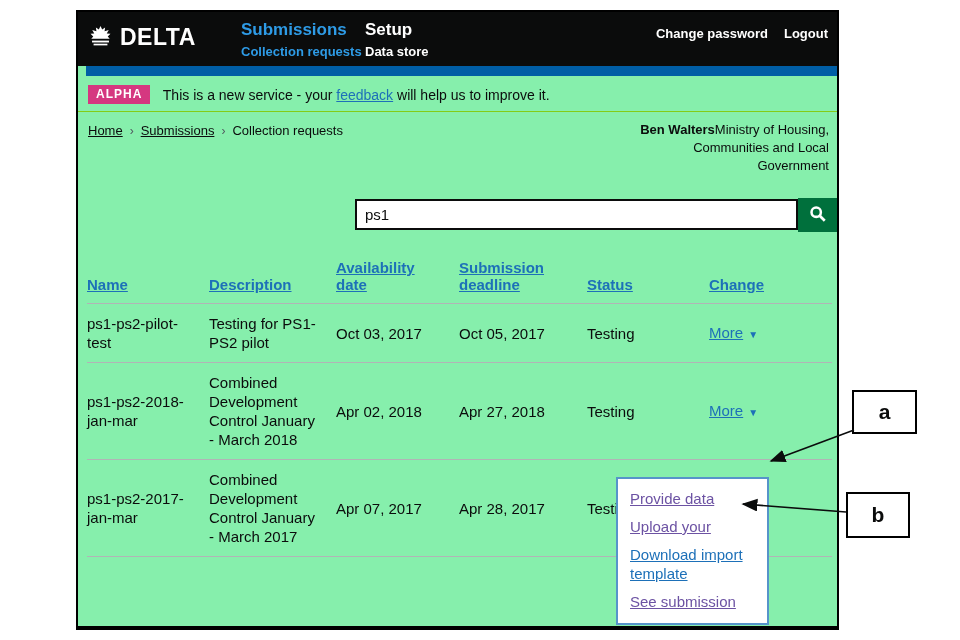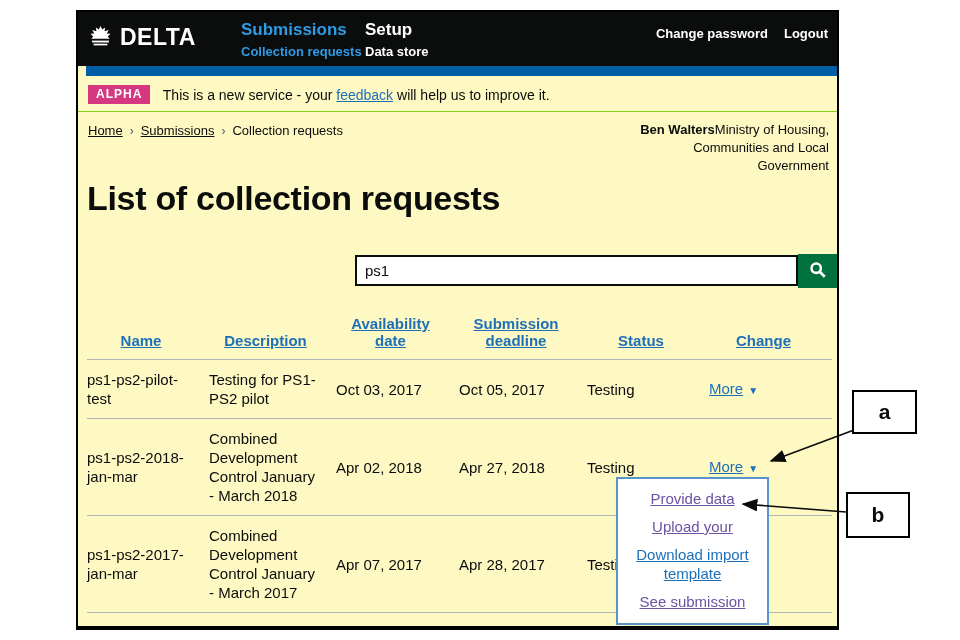--- a/index.html
+++ b/index.html
@@ -1,21 +1,21 @@
 <!DOCTYPE html>
 <html><head>
 <meta charset="utf-8">
 <style>
   * { margin:0; padding:0; box-sizing:border-box; }
   body { font-family:"Liberation Sans","DejaVu Sans",sans-serif; background:#ffffff; }
   .canvas { position:relative; width:960px; height:640px; background:#ffffff; overflow:hidden; }
 
   
   .frame { position:absolute; left:76px; top:10px; width:763px; height:620px;
-           border:2px solid #000; border-bottom-width:4px; background:#fef9c3; }
+           border:2px solid #000; border-bottom-width:4px; background:#86efac; }
 
   
   .gov-header { position:relative; width:100%; height:54px; background:#0b0c0c; color:#fff; }
   .brand { position:absolute; left:10px; top:12px; display:flex; align-items:center; gap:7px; cursor:pointer; }
   .brand-text { font-size:23px; font-weight:bold; color:#fff; letter-spacing:0.5px; }
   .nav-col1 { position:absolute; left:163px; top:7px; }
   .nav-col2 { position:absolute; left:287px; top:7px; }
   .nav-top { display:block; font-size:17px; font-weight:bold; text-decoration:none; color:#fff; line-height:22px; cursor:pointer; }
   .nav-sub { display:block; font-size:13px; font-weight:bold; text-decoration:none; color:#fff; margin-top:3px; cursor:pointer; }
   .nav-active { color:#2e9be6; }
@@ -47,30 +47,30 @@
                   border:none; text-align:left; padding-left:12px; font-size:15px; font-family:inherit; cursor:pointer; }
   .search-input { position:absolute; left:268px; top:0; width:443px; height:31px; border:2px solid #0b0c0c;
                   font-size:15px; padding-left:8px; font-family:inherit; color:#0b0c0c; }
   .search-btn { position:absolute; left:711px; top:-1px; width:39px; height:34px; background:#00703c; border:none;
                 display:flex; align-items:center; justify-content:center; cursor:pointer; }
 
   
   table.req-table { margin:26px 0 0 9px; border-collapse:collapse; table-layout:fixed; width:745px; font-size:15px; color:#0b0c0c; }
   .req-table col.c1{width:122px} .req-table col.c2{width:127px} .req-table col.c3{width:123px}
   .req-table col.c4{width:128px} .req-table col.c5{width:122px} .req-table col.c6{width:123px}
-  .req-table th { text-align:center; vertical-align:bottom; height:44px; padding:0 14px 10px 0;
+  .req-table th { text-align:left; vertical-align:bottom; height:44px; padding:0 14px 10px 0;
                   border-bottom:1px solid #b1b4b6; }
   .req-table th a { color:#1d70b8; font-weight:bold; text-decoration:underline; cursor:pointer; }
   .req-table td { vertical-align:middle; padding:10px 14px 10px 0; border-bottom:1px solid #b1b4b6; line-height:19px; }
   .more-link { color:#1d70b8; text-decoration:underline; cursor:pointer; }
   .more-caret { color:#1d70b8; font-size:10px; margin-left:5px; text-decoration:none; }
 
   
   .dropdown { position:absolute; left:538px; top:465px; width:153px; background:#fff;
-              border:2px solid #5694ca; padding:10px 12px 12px; z-index:5;text-align:center; }
+              border:2px solid #5694ca; padding:10px 12px 12px; z-index:5; }
   .dropdown a { display:block; font-size:15px; line-height:19px; text-decoration:underline; margin-bottom:9px; cursor:pointer; }
   .dropdown a:last-child { margin-bottom:0; }
   .menu-visited { color:#6c52a3; }
   .menu-blue { color:#1d70b8; }
 
   
   .ann-box { position:absolute; border:2px solid #000; background:#fff; display:flex; align-items:center;
              justify-content:center; font-size:21px; font-weight:bold; color:#0b0c0c; z-index:15; }
   .ann-a { left:852px; top:390px; width:65px; height:44px; }
   .ann-b { left:846px; top:492px; width:64px; height:46px; }
@@ -115,21 +115,20 @@
       <span class="phase-text"><span>This is a new service - your </span><a class="feedback-link">feedback</a><span> will help us to improve it.</span></span>
     </div>
 
     <div class="crumb-row">
       <nav class="breadcrumb">
         <a>Home</a><span class="crumb-sep">›</span><a>Submissions</a><span class="crumb-sep">›</span><span>Collection requests</span>
       </nav>
       <div class="user-info"><span class="user-name">Ben Walters</span><span>Ministry of Housing, Communities and Local Government</span></div>
     </div>
 
-    <h1 class="page-title">List of collection requests</h1>
 
     <div class="filter-row">
       <input class="search-input" value="ps1" style="">
       <button class="search-btn">
         <span>
           <svg width="18" height="18" viewBox="0 0 20 20">
             <circle cx="8" cy="8" r="5.2" fill="none" stroke="#ffffff" stroke-width="2.8"></circle>
             <line x1="12.2" y1="12.2" x2="17.5" y2="17.5" stroke="#ffffff" stroke-width="3"></line>
           </svg>
         </span>

